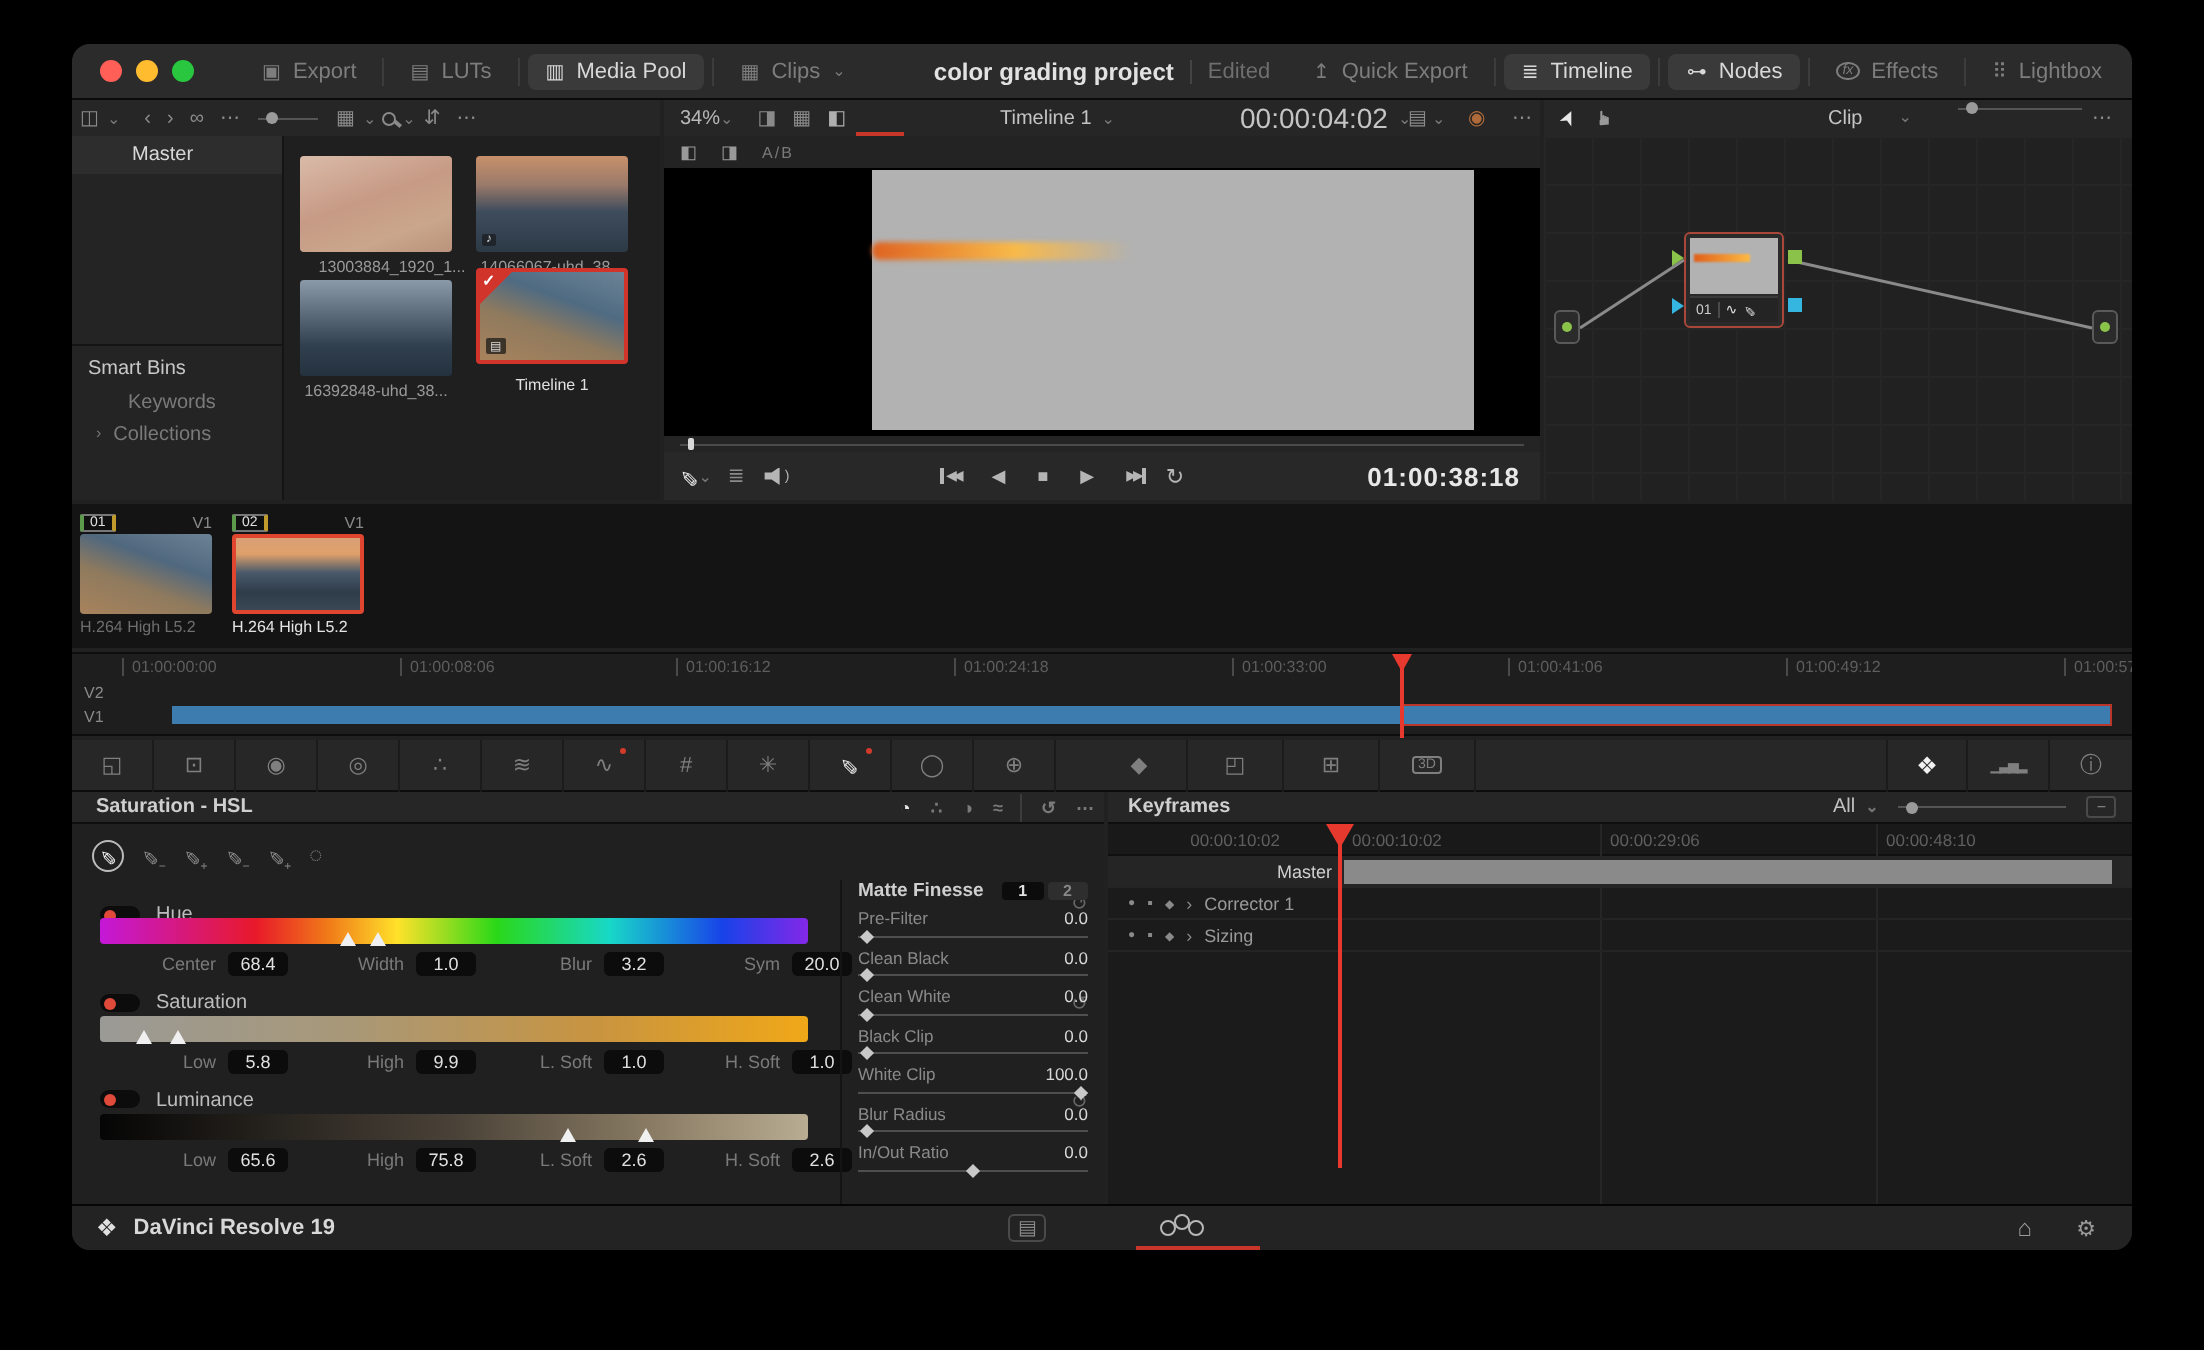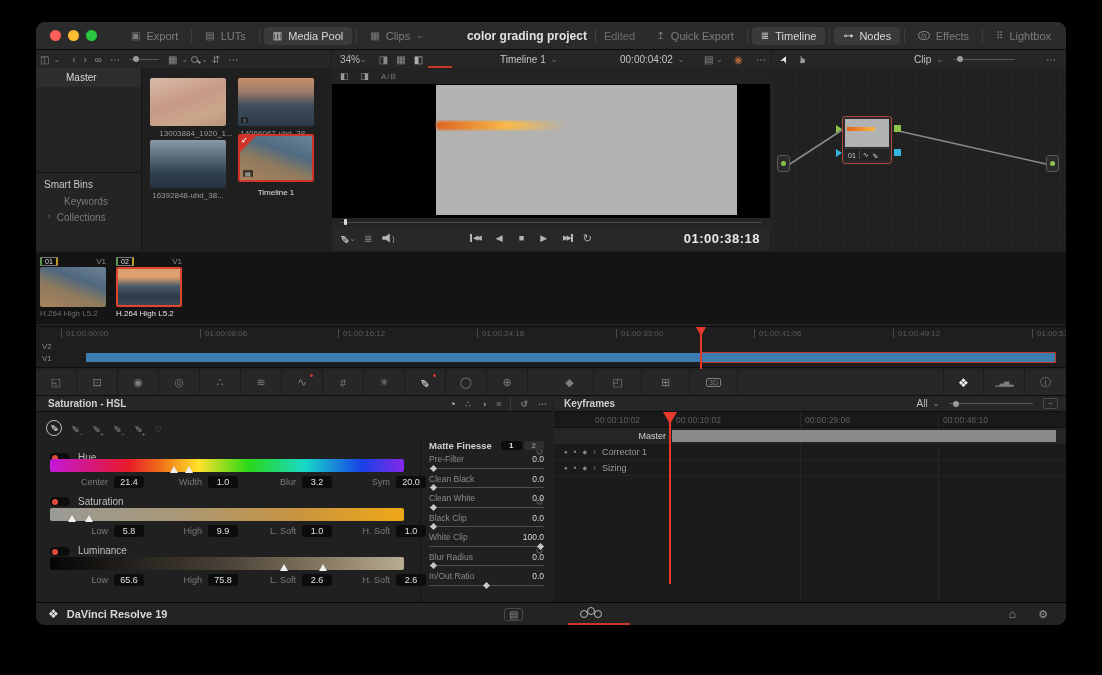--- a/index.html
+++ b/index.html
@@ -218,34 +218,34 @@
     <span style="width:8px"></span>
     <span class="ticn">◨</span>
     <span class="ticn">▦</span>
     <span class="ticn" style="position:relative;color:#b0b0b0">◧</span>
     <span class="redline" style="left:96px;width:24px"></span>
     <span style="position:absolute;left:168px;display:flex;align-items:center;gap:5px">
       <span style="color:#c4c4c4;font-size:10px">Timeline 1</span>
       <span class="chev">⌄</span>
     </span>
     <span style="position:absolute;left:288px;display:flex;align-items:center;gap:5px">
-      <span style="color:#c4c4c4;font-size:10px">00:00:04:02</span>
+      <span style="color:#c4c4c4;font-size:14px">00:00:04:02</span>
       <span class="chev">⌄</span>
     </span>
     <span style="position:absolute;left:368px" class="ticn">▤</span>
     <span style="position:absolute;left:384px" class="chev">⌄</span>
     <span style="position:absolute;left:398px;color:#b06a3a" class="ticn">◉</span>
     <span style="position:absolute;left:420px" class="ticn">⋯</span>
   </div>
   <div class="seg" style="left:736px;width:294px">
     <span style="width:8px"></span>
     <span style="display:inline-block;transform:rotate(-65deg);color:#e8e8e8;font-size:10px">➤</span>
     <span style="width:10px"></span>
     <span style="display:inline-block;transform:rotate(-90deg);color:#999;font-size:10px">☛</span>
-    <span style="position:absolute;left:142px;display:flex;align-items:center;gap:5px">
+    <span style="position:absolute;left:142px;display:flex;gap:18px">
       <span style="color:#c4c4c4;font-size:10px">Clip</span>
       <span class="chev">⌄</span>
       <span class="slider-sm" style="width:62px">
           <i></i>
         </span>
     </span>
     <span style="position:absolute;right:6px" class="ticn">⋯</span>
   </div>
 
   <div class="panel sidebar">
@@ -479,21 +479,21 @@
       <span class="secname">Hue</span>
     </div>
     <span class="reset" style="top:50px">↺</span>
     <div class="gbar hgrad" style="top:63px">
       <span class="handle" style="left:34%"></span>
       <span class="handle" style="left:38%"></span>
     </div>
     <div class="frow" style="top:80px">
       <div class="fcol">
           <span class="flab">Center</span>
-          <span class="fval">21.4</span>
+          <span class="fval">68.4</span>
         </div>
       <div class="fcol">
           <span class="flab">Width</span>
           <span class="fval">1.0</span>
         </div>
       <div class="fcol">
           <span class="flab">Blur</span>
           <span class="fval">3.2</span>
         </div>
       <div class="fcol">
@@ -525,21 +525,21 @@
       <div class="fcol">
           <span class="flab">L. Soft</span>
           <span class="fval">1.0</span>
         </div>
       <div class="fcol">
           <span class="flab">H. Soft</span>
           <span class="fval">1.0</span>
         </div>
     </div>
 
-    <div class="r" style="left:14px;top:149px;display:flex;align-items:flex-end;gap:8px">
+    <div class="r" style="left:14px;top:149px;display:flex;align-items:flex-start;gap:8px">
       <span class="togg">
           <i></i>
         </span>
       <span class="secname">Luminance</span>
     </div>
     <span class="reset" style="top:149px">↺</span>
     <div class="gbar lgrad" style="top:161px">
       <span class="handle" style="left:65%"></span>
       <span class="handle" style="left:76%"></span>
     </div>

